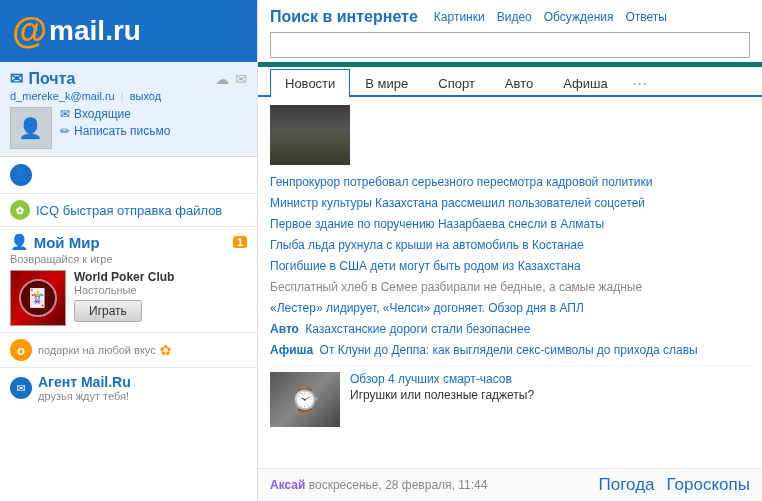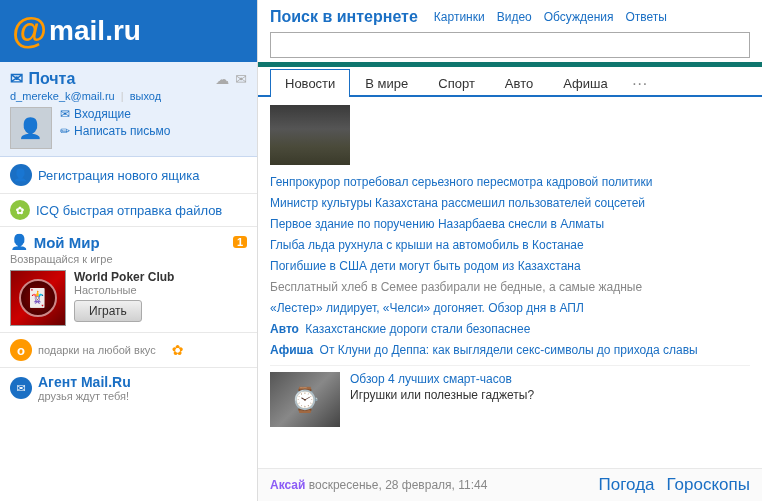--- a/index.html
+++ b/index.html
@@ -240,21 +240,21 @@
       border-radius: 50%;
       display: flex;
       align-items: center;
       justify-content: center;
       color: #fff;
       font-size: 13px;
       font-weight: bold;
     }
     .ok-content { flex: 1; }
     .ok-title { font-size: 14px; font-weight: bold; color: #1a6fc4; }
-    .ok-sub { font-size: 11px; color: #888; display: flex; align-items: center; gap: 16px; }
+    .ok-sub { font-size: 11px; color: #888; display: flex; align-items: center; gap: 4px; }
     .flower-icon { color: #f90; font-size: 14px; }
 
     .agent-section {
       padding: 6px 10px;
       display: flex;
       align-items: center;
       gap: 6px;
     }
     .agent-icon {
       width: 22px;
@@ -489,21 +489,20 @@
         <a class="mail-link" href="#">
           <span>✏</span>
           <span>Написать письмо</span>
         </a>
       </div>
     </div>
   </div>
 
   <div class="reg-section">
     <div class="reg-icon">👤</div>
-    <a class="reg-link" href="#">Регистрация нового ящика</a>
   </div>
 
   <div class="icq-section">
     <div class="icq-icon">✿</div>
     <span class="icq-text">
       <span>ICQ</span>
       <span> </span>
       <span>быстрая отправка файлов</span>
     </span>
   </div>

